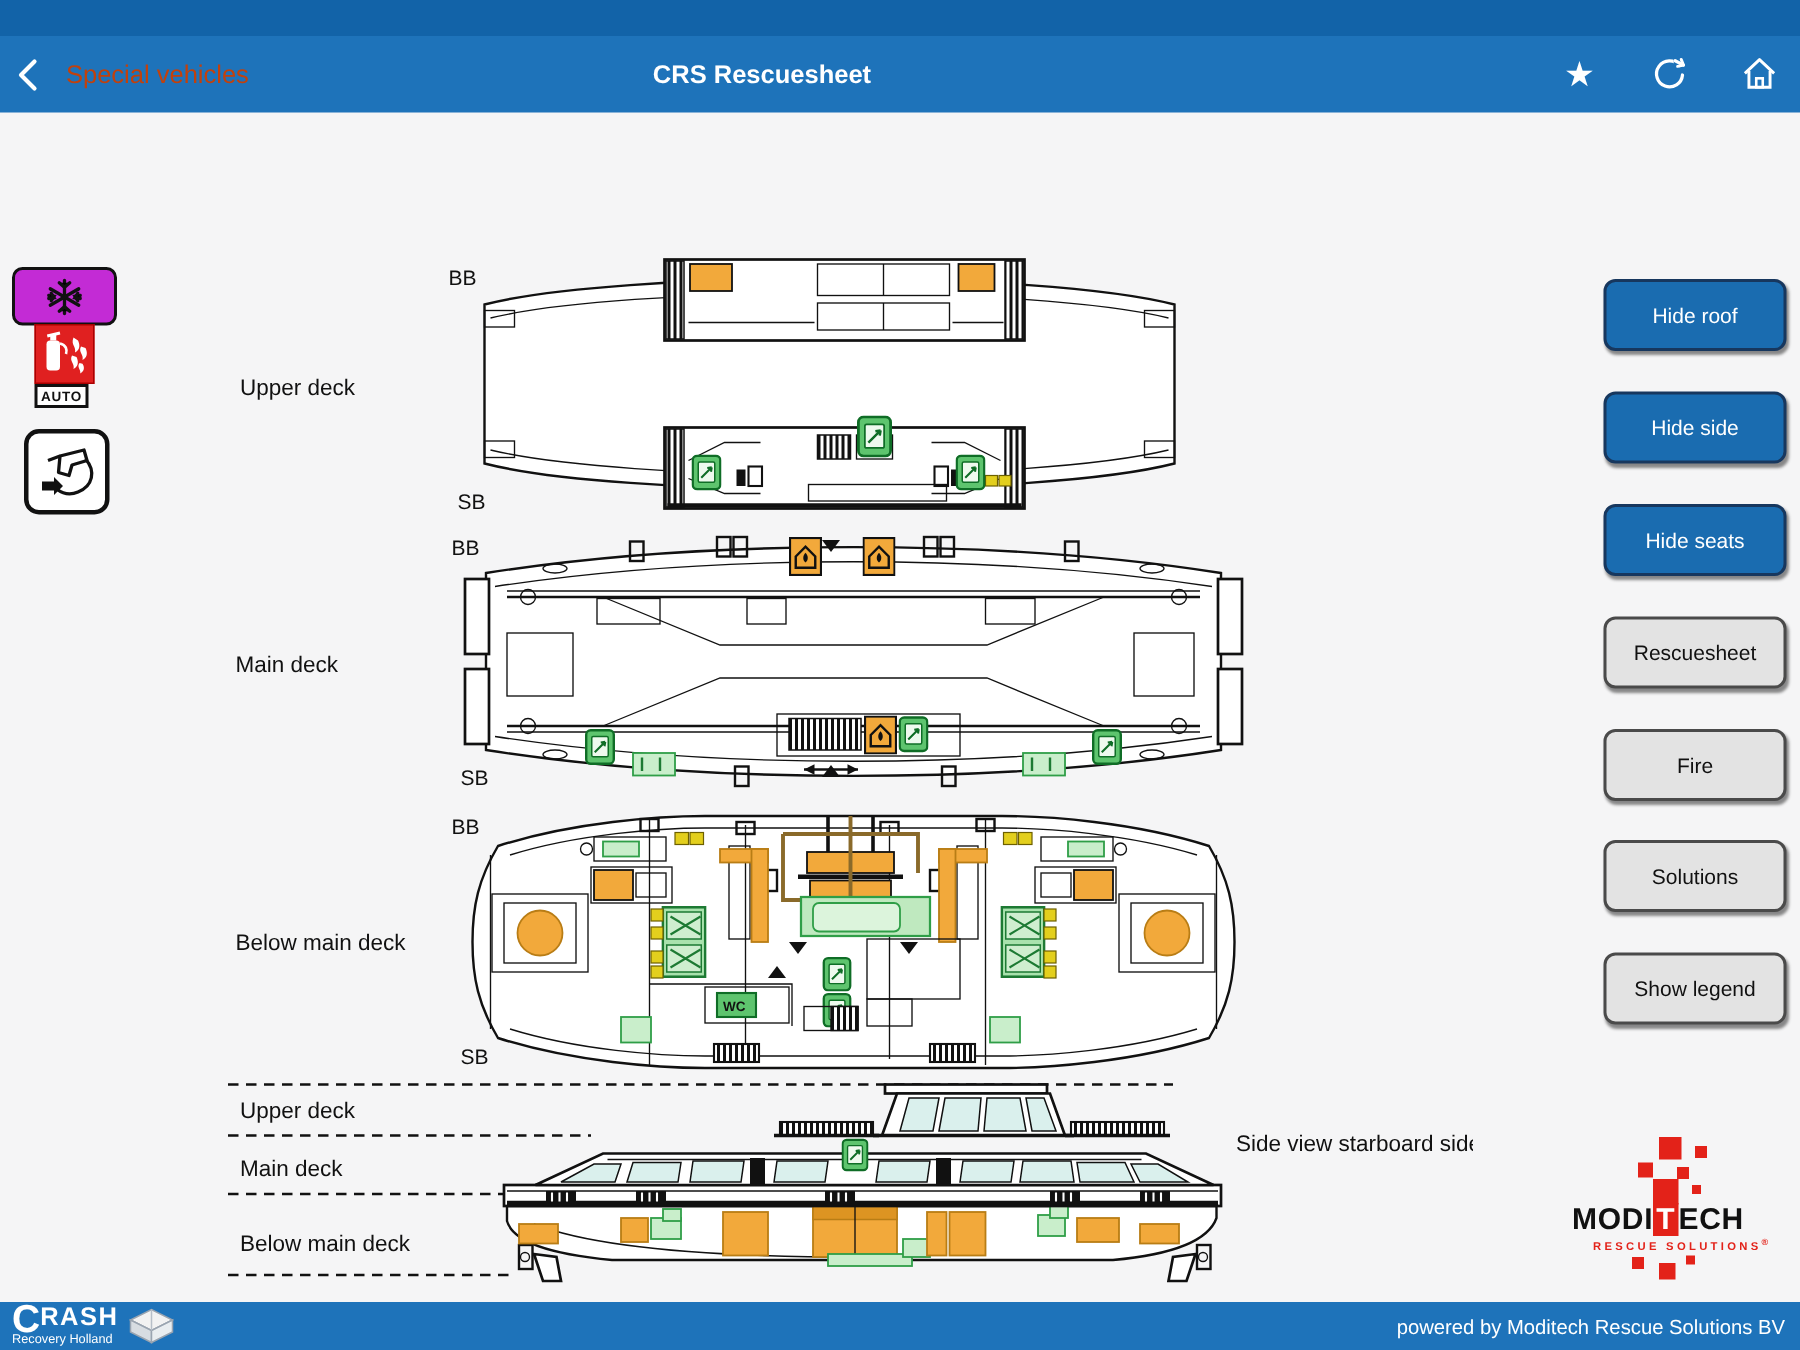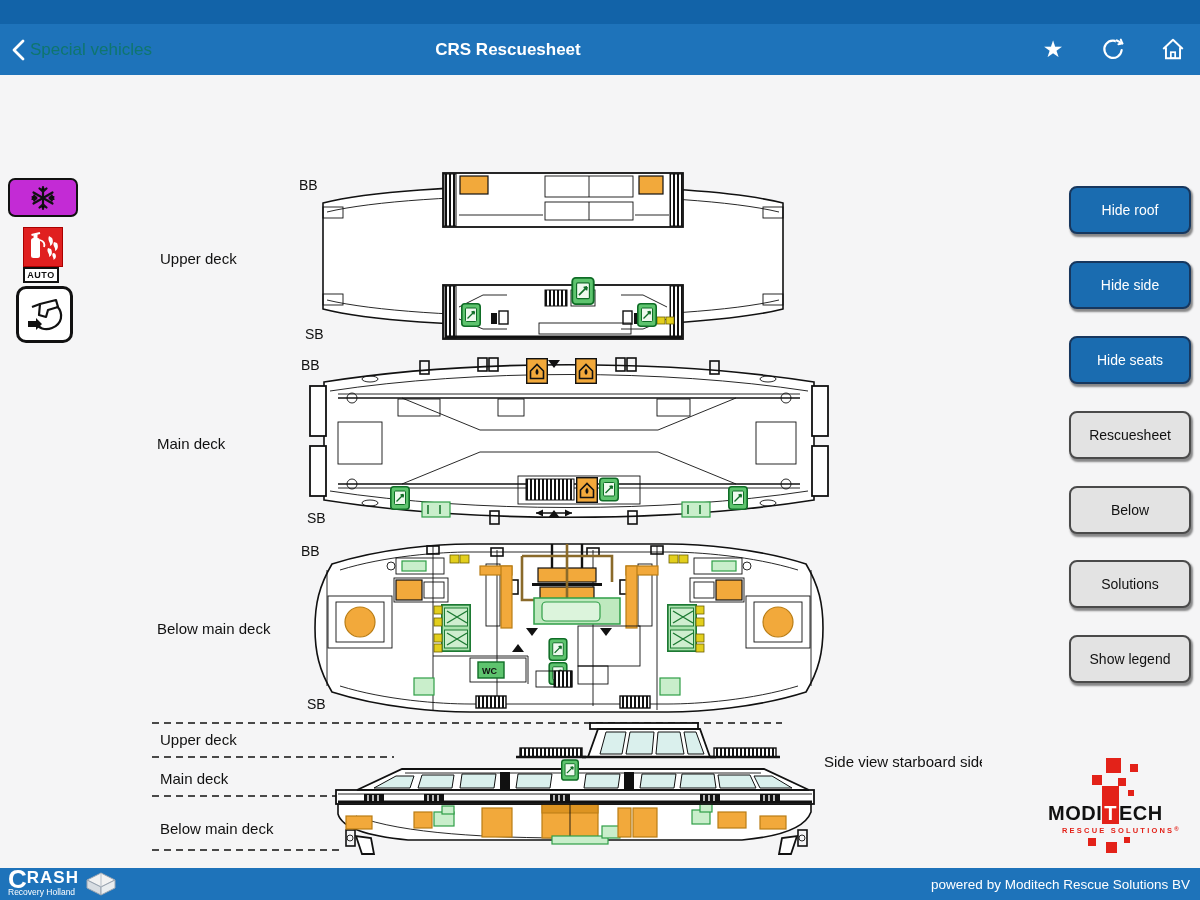--- a/index.html
+++ b/index.html
@@ -1,33 +1,33 @@
 <!DOCTYPE html>
 <html><head>
 <meta charset="utf-8">
 <style>
   html,body{margin:0;padding:0;}
   body{font-family:"Liberation Sans",sans-serif;background:#888;}
   #stage{position:relative;width:1200px;height:900px;background:#f5f5f6;overflow:hidden;margin:0 auto;}
   
   .statusbar{position:absolute;left:0;top:0;width:1200px;height:24px;background:#1263a8;}
   .navbar{position:absolute;left:0;top:24px;width:1200px;height:51px;background:#1e73ba;}
-  .nav-back{position:absolute;left:10px;top:24px;height:51px;display:flex;align-items:center;gap:2px;color:#0f766e;cursor:pointer;}
+  .nav-back{position:absolute;left:10px;top:24px;height:51px;display:flex;align-items:center;gap:16px;color:#c2410c;cursor:pointer;}
   .nav-back span{font-size:17px;}
   .nav-title{position:absolute;left:0;top:24px;width:1016px;height:51px;display:flex;align-items:center;justify-content:center;color:#fff;font-size:17px;font-weight:bold;pointer-events:none;}
   .nav-icons{position:absolute;right:14px;top:24px;height:51px;display:flex;align-items:center;gap:34px;}
   .nav-ic{width:26px;height:26px;display:flex;align-items:center;justify-content:center;color:#fff;cursor:pointer;}
   .star-glyph{font-size:23px;line-height:1;}
   
   .pagehead{position:absolute;left:0;top:75px;width:1200px;height:80px;background:#e9e9e9;border-bottom:1px solid #c2c2c2;}
   .pagehead h1{margin:0;padding:10px 0 0 8px;font-size:25px;font-weight:bold;color:#111;}
   .pagehead .idline{margin:0;padding:4px 0 0 8px;font-size:17px;color:#111;}
   
   .ac-icon{position:absolute;left:8px;top:178px;width:66px;height:35px;background:#c32bd5;border:2.5px solid #111;border-radius:7px;display:flex;align-items:center;justify-content:center;cursor:pointer;}
-  .ext-icon{position:absolute;left:23px;top:227px;width:20px;cursor:pointer;}
+  .ext-icon{position:absolute;left:23px;top:216px;width:20px;cursor:pointer;}
   .ext-red{width:38px;height:38px;background:#e02020;border:1px solid #a00;}
   .ext-auto{width:32px;height:12px;background:#fff;border:2px solid #111;margin:0 auto;font-size:9px;font-weight:bold;text-align:center;line-height:12px;letter-spacing:0.5px;color:#111;}
   .fuel-icon{position:absolute;left:16px;top:286px;width:51px;height:51px;background:#fff;border:3px solid #111;border-radius:10px;display:flex;align-items:center;justify-content:center;cursor:pointer;}
   
   .decklabel{position:absolute;font-size:15px;color:#111;}
   
   .sidebtn{position:absolute;left:1069px;width:122px;height:48px;border-radius:8px;font-family:"Liberation Sans",sans-serif;font-size:14px;cursor:pointer;box-shadow:1.5px 2.5px 2px rgba(0,0,0,0.45);}
   .sidebtn.primary{background:#1a6cb0;border:2px solid #17375e;color:#fff;}
   .sidebtn.secondary{background:#e3e3e3;border:2px solid #4a4a4a;color:#111;}
   
@@ -166,21 +166,21 @@
   </div>
 
   <div class="decklabel" style="left:160px;top:250px;">Upper deck</div>
   <div class="decklabel" style="left:157px;top:435px;">Main deck</div>
   <div class="decklabel" style="left:157px;top:620px;">Below main deck</div>
 
   <button class="sidebtn primary" style="top:186px;">Hide roof</button>
   <button class="sidebtn primary" style="top:261px;">Hide side</button>
   <button class="sidebtn primary" style="top:336px;">Hide seats</button>
   <button class="sidebtn secondary" style="top:411px;">Rescuesheet</button>
-  <button class="sidebtn secondary" style="top:486px;">Below</button>
+  <button class="sidebtn secondary" style="top:486px;">Fire</button>
   <button class="sidebtn secondary" style="top:560px;">Solutions</button>
   <button class="sidebtn secondary" style="top:635px;">Show legend</button>
 
   <svg class="drawing" style="left:293px;top:167px;" width="520" height="178" viewBox="0 0 520 178">
     <text x="6" y="23" font-size="14">BB</text>
     <text x="12" y="172" font-size="14">SB</text>
     <g>
       <path class="hull" d="M30,36 C120,13 400,13 490,36 L490,142 C400,165 120,165 30,142 Z"></path>
       <path class="thin" d="M34,45 C125,23 395,23 486,45"></path>
       <path class="thin" d="M34,133 C125,155 395,155 486,133"></path>

